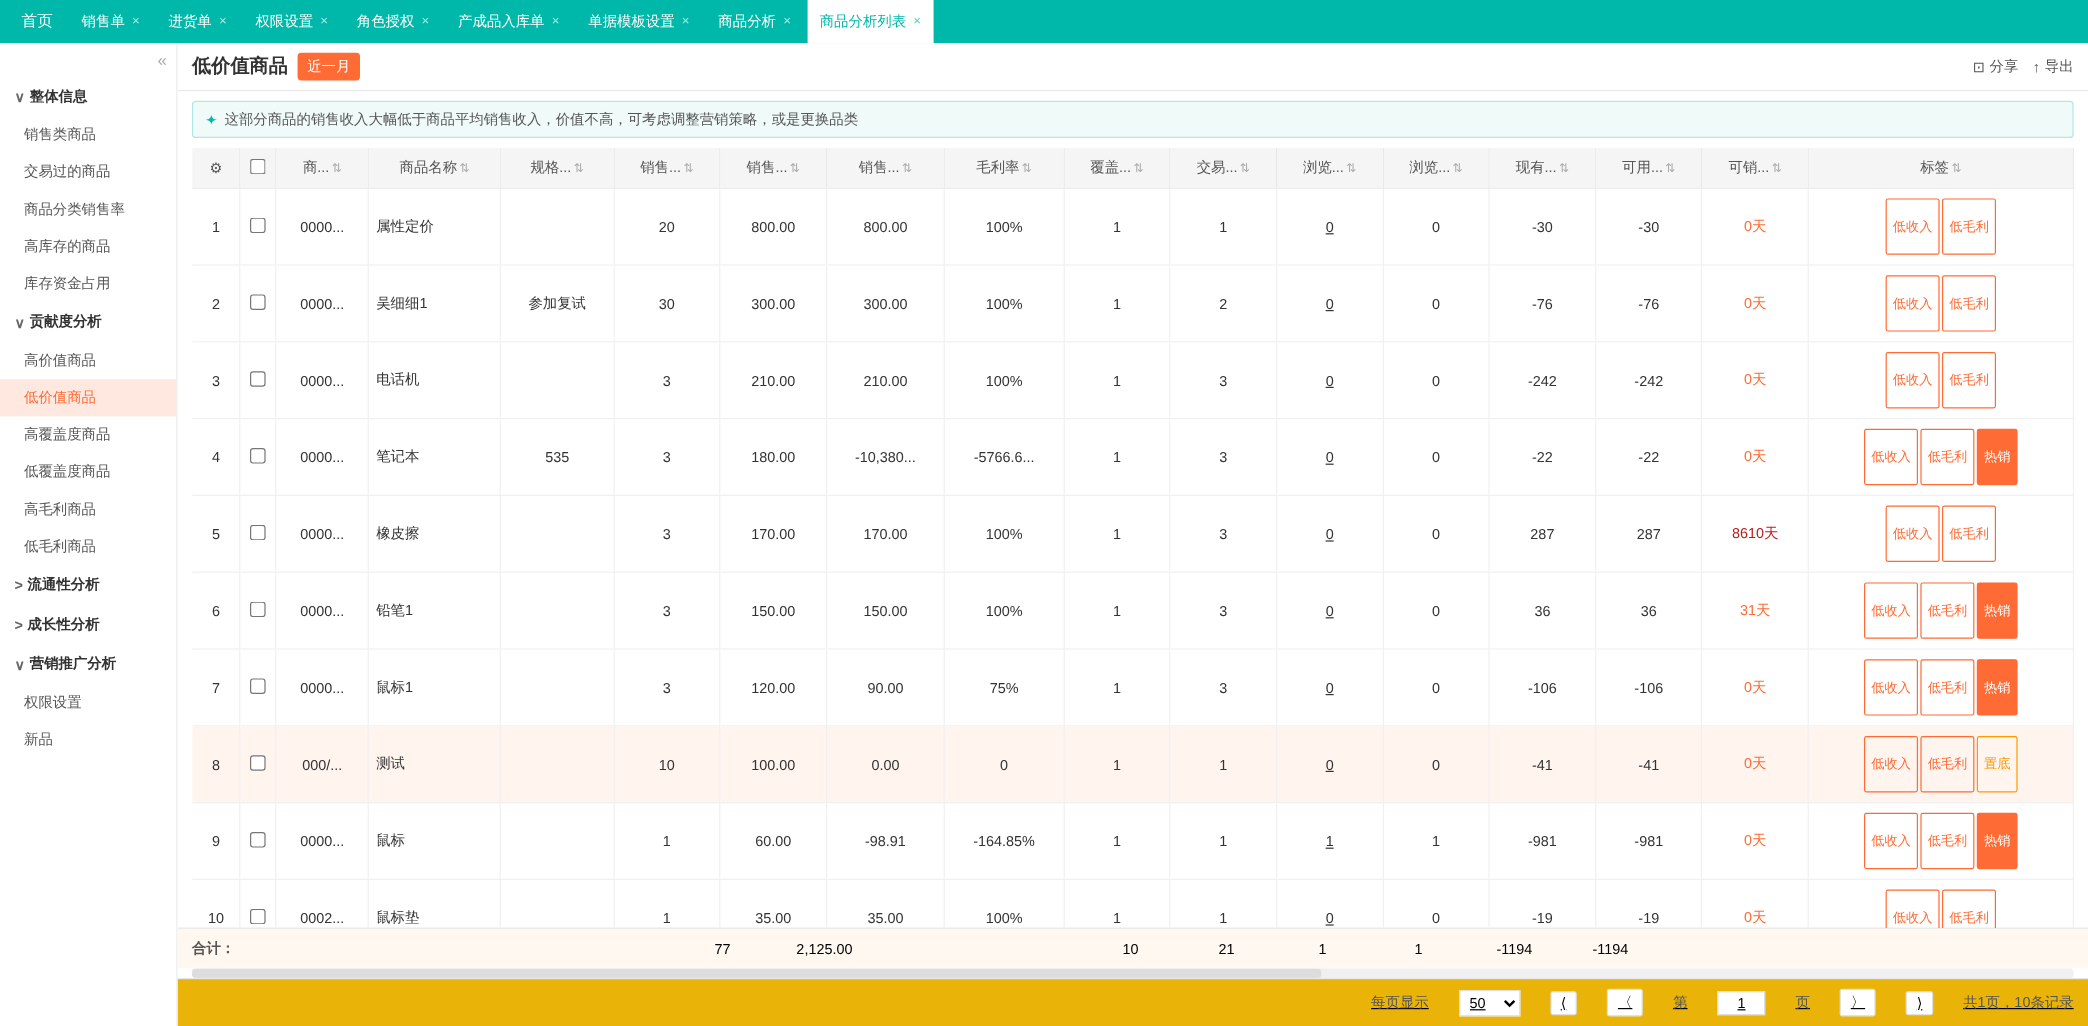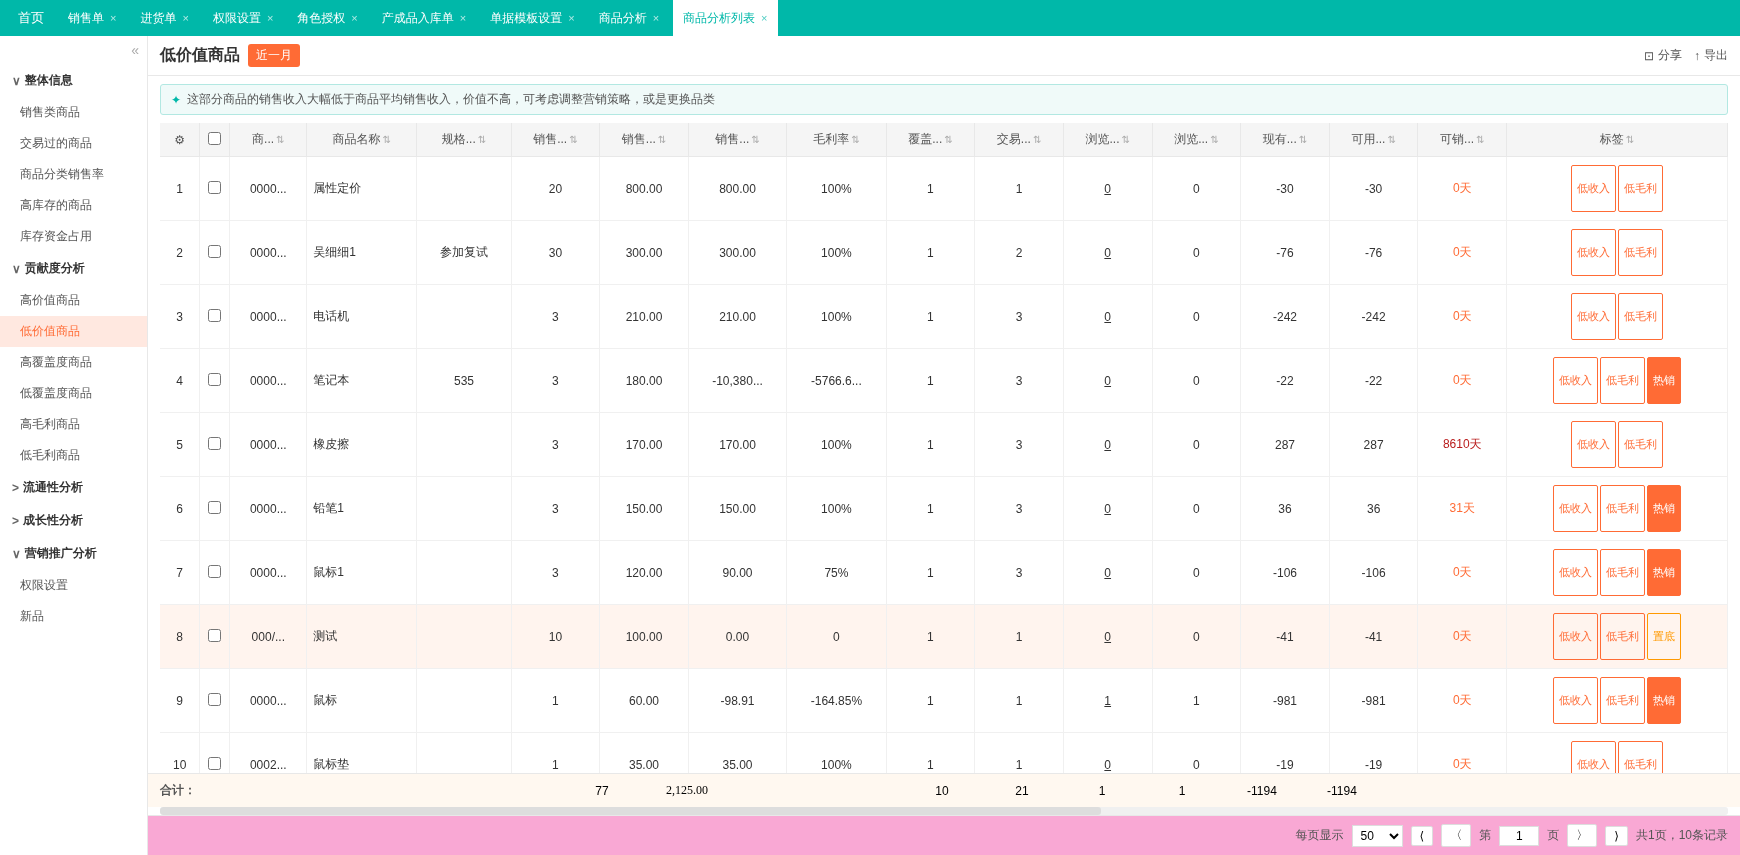--- a/index.html
+++ b/index.html
@@ -198,23 +198,24 @@
     }
     .footer-label { color: #555; margin-right: 16px; font-weight: bold; }
 
     
     .pagination {
       display: flex;
       align-items: center;
       justify-content: flex-end;
       padding: 8px 12px;
       border-top: 1px solid #e8e8e8;
-      gap: 8px;
+      gap: 25px;
       flex-shrink: 0;
-      background: #f9a8d4;
+      background: #eab308;
+      text-decoration: underline;
     }
     .pagination-text { color: #555; font-size: 12px; }
     .page-btn {
       border: 1px solid #ddd;
       background: #fff;
       padding: 2px 8px;
       cursor: pointer;
       border-radius: 2px;
       font-size: 12px;
     }
@@ -587,21 +588,21 @@
 
     <div class="table-footer">
       <span class="footer-label">合计：</span>
       <div style="display:flex;gap:0;flex:1;align-items:center;">
         <span style="width:80px;"></span>
         <span style="width:30px;"></span>
         <span style="width:60px;"></span>
         <span style="width:120px;"></span>
         <span style="width:60px;"></span>
         <span style="width:80px;text-align:center;">77</span>
-        <span style="width:90px;text-align:center;font-family:Liberation Serif, serif;">2,125.00</span>
+        <span style="width:90px;text-align:center;">2,125.00</span>
         <span style="width:90px;"></span>
         <span style="width:80px;"></span>
         <span style="width:80px;text-align:center;">10</span>
         <span style="width:80px;text-align:center;">21</span>
         <span style="width:80px;text-align:center;">1</span>
         <span style="width:80px;text-align:center;">1</span>
         <span style="width:80px;text-align:center;">-1194</span>
         <span style="width:80px;text-align:center;">-1194</span>
       </div>
     </div>

